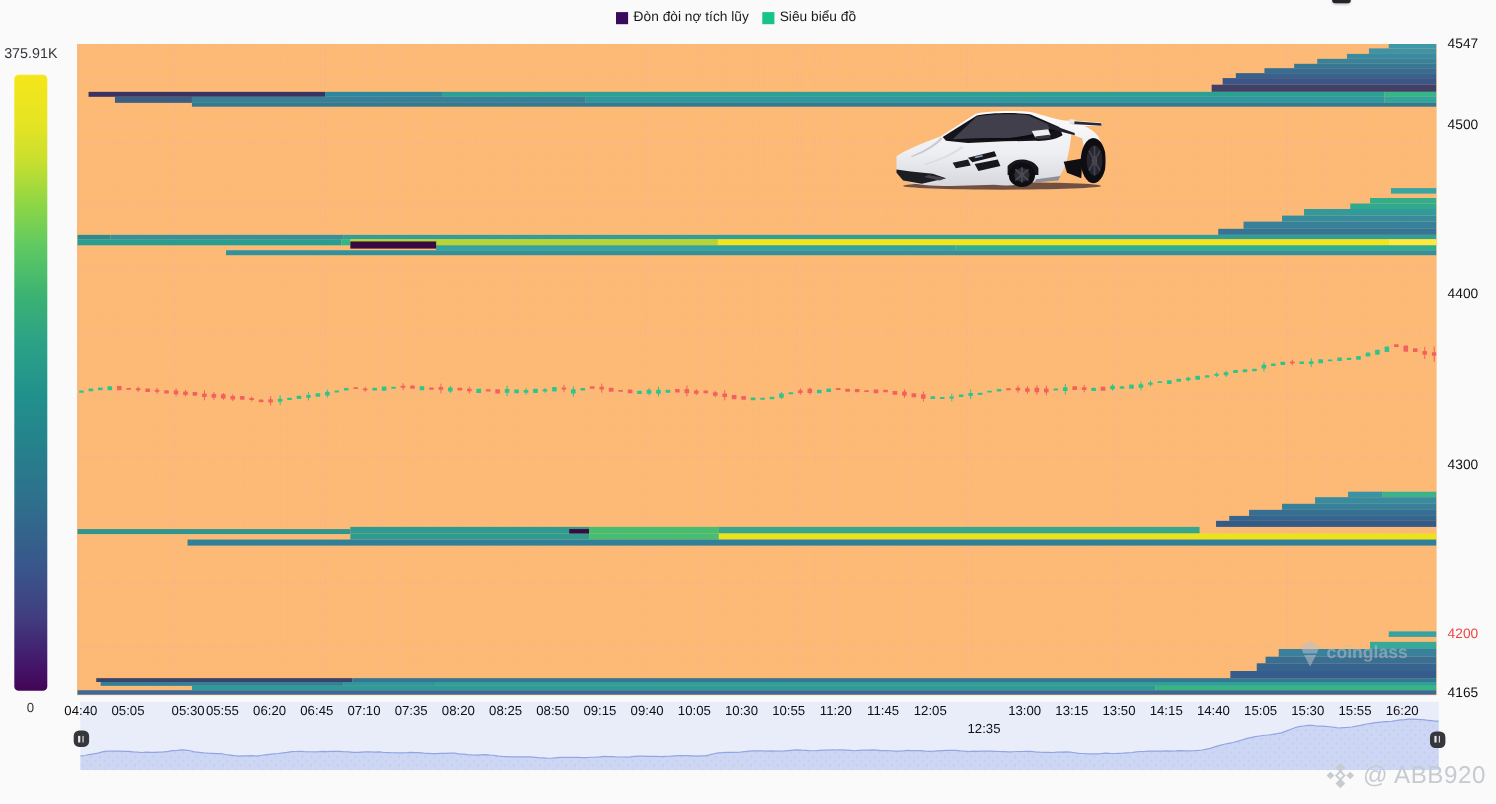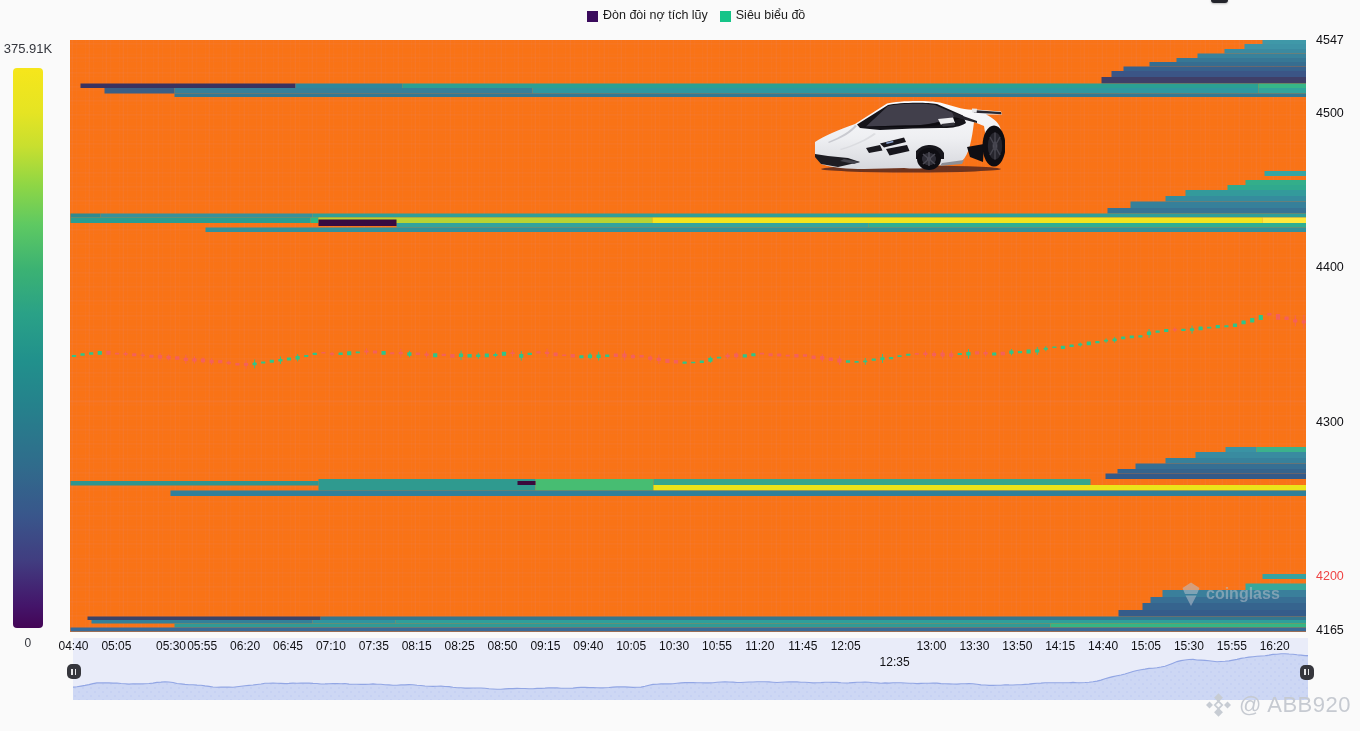--- a/index.html
+++ b/index.html
@@ -2,33 +2,33 @@
 <html><head><meta charset="utf-8">
 <style>
   html,body{margin:0;padding:0;width:1360px;height:731px;background:#fafafa;
     font-family:"Liberation Sans",sans-serif;overflow:hidden;position:relative}
   .abs{position:absolute}
 </style></head>
 <body>
 
 <div class="abs" style="left:1211px;top:-5px;width:17px;height:7.5px;background:#23242b;border-radius:3px;box-shadow:0 1px 2px rgba(0,0,0,.25)"></div>
 
-<div class="abs" style="left:587px;top:8px;display:flex;align-items:flex-end;font-size:12.5px;color:#1c1c1c;white-space:nowrap">
+<div class="abs" style="left:560px;top:8px;display:flex;align-items:flex-end;font-size:12.5px;color:#1c1c1c;white-space:nowrap">
   <span style="width:11px;height:11px;background:#3a0b5c;display:inline-block;margin-right:5px"></span>
   <span>Đòn đòi nợ tích lũy</span>
   <span style="width:11px;height:11px;background:#16c488;display:inline-block;margin:0 5px 0 12px"></span>
   <span>Siêu biểu đồ</span>
 </div>
 
 <div class="abs" style="left:2px;top:41px;width:52px;text-align:center;font-size:13px;color:#34363d">375.91K</div>
 <div class="abs" style="left:13px;top:68px;width:29.5px;height:559.5px;border-radius:4px;
   background:linear-gradient(to bottom,#f6e61b 0%,#e5e423 8%,#c8df2f 14%,#8ed645 21%,#5ec962 28%,#3bb273 36%,#2aa187 44%,#21918c 52%,#25828c 60%,#2f6e8c 70%,#39568b 80%,#413d80 88%,#44156a 96%,#440556 100%)"></div>
 <div class="abs" style="left:13px;top:636px;width:29.5px;text-align:center;font-size:12px;color:#34363d">0</div>
 
-<div class="abs" style="left:69.5px;top:40px;width:1236.0px;height:591.5px;background:#f97316;overflow:hidden">
+<div class="abs" style="left:69.5px;top:40px;width:1236.0px;height:591.5px;background:#fdba74;overflow:hidden">
   <div class="abs" style="left:0;top:0;right:0;bottom:0;
     background-image:
       repeating-linear-gradient(to right, rgba(205,160,235,.085) 0 1px, transparent 1px 17.16px),
       repeating-linear-gradient(to bottom, rgba(205,160,235,.08) 0 1px, transparent 1px 14.3px),
       repeating-linear-gradient(to right, rgba(205,160,235,.035) 0 1px, transparent 1px 8.58px),
       repeating-linear-gradient(to bottom, rgba(205,160,235,.025) 0 1px, transparent 1px 7.15px);
     background-position:1.8px 3.4px,1.8px 3.4px,6.1px 6.9px,6.1px 6.9px"></div>
   <svg class="abs" style="left:0;top:0" width="1236" height="592" viewBox="0 0 1236 592">
     <rect x="1192.5" y="0.0" width="43.5" height="4.0" fill="#3f98a8"></rect>
 <rect x="1174.5" y="4.0" width="61.5" height="5.0" fill="#3e93a6"></rect>
@@ -378,34 +378,34 @@
 
 <div class="abs" style="left:0;top:638.5px;width:1360px;height:14px;font-size:12px;color:#101014">
   <span class="abs" style="left:52.5px;top:0;width:42px;text-align:center">04:40</span>
   <span class="abs" style="left:95.4px;top:0;width:42px;text-align:center">05:05</span>
   <span class="abs" style="left:156px;top:0;width:42px;">05:30</span>
   <span class="abs" style="left:181.2px;top:0;width:42px;text-align:center">05:55</span>
   <span class="abs" style="left:224.1px;top:0;width:42px;text-align:center">06:20</span>
   <span class="abs" style="left:267.0px;top:0;width:42px;text-align:center">06:45</span>
   <span class="abs" style="left:309.9px;top:0;width:42px;text-align:center">07:10</span>
   <span class="abs" style="left:352.8px;top:0;width:42px;text-align:center">07:35</span>
-  <span class="abs" style="left:395.7px;top:0;width:42px;text-align:center">08:15</span>
+  <span class="abs" style="left:395.7px;top:0;width:42px;text-align:center">08:20</span>
   <span class="abs" style="left:438.6px;top:0;width:42px;text-align:center">08:25</span>
   <span class="abs" style="left:481.5px;top:0;width:42px;text-align:center">08:50</span>
   <span class="abs" style="left:524.4px;top:0;width:42px;text-align:center">09:15</span>
   <span class="abs" style="left:567.3px;top:0;width:42px;text-align:center">09:40</span>
   <span class="abs" style="left:610.2px;top:0;width:42px;text-align:center">10:05</span>
   <span class="abs" style="left:653.1px;top:0;width:42px;text-align:center">10:30</span>
   <span class="abs" style="left:696.0px;top:0;width:42px;text-align:center">10:55</span>
   <span class="abs" style="left:738.9px;top:0;width:42px;text-align:center">11:20</span>
   <span class="abs" style="left:781.8px;top:0;width:42px;text-align:center">11:45</span>
   <span class="abs" style="left:824.7px;top:0;width:42px;text-align:center">12:05</span>
   <span class="abs" style="left:867.6px;top:16px;width:42px;text-align:right">12:35</span>
   <span class="abs" style="left:910.5px;top:0;width:42px;text-align:center">13:00</span>
-  <span class="abs" style="left:953.4px;top:0;width:42px;text-align:center">13:30</span>
+  <span class="abs" style="left:953.4px;top:0;width:42px;text-align:center">13:15</span>
   <span class="abs" style="left:996.3px;top:0;width:42px;text-align:center">13:50</span>
   <span class="abs" style="left:1039.2px;top:0;width:42px;text-align:center">14:15</span>
   <span class="abs" style="left:1082.1px;top:0;width:42px;text-align:center">14:40</span>
   <span class="abs" style="left:1125.0px;top:0;width:42px;text-align:center">15:05</span>
   <span class="abs" style="left:1167.9px;top:0;width:42px;text-align:center">15:30</span>
   <span class="abs" style="left:1210.8px;top:0;width:42px;text-align:center">15:55</span>
   <span class="abs" style="left:1253.7px;top:0;width:42px;text-align:center">16:20</span>
 </div>
 
 <div class="abs" style="left:66.5px;top:664px;width:14.5px;height:15px;background:#36373d;border-radius:5px">

